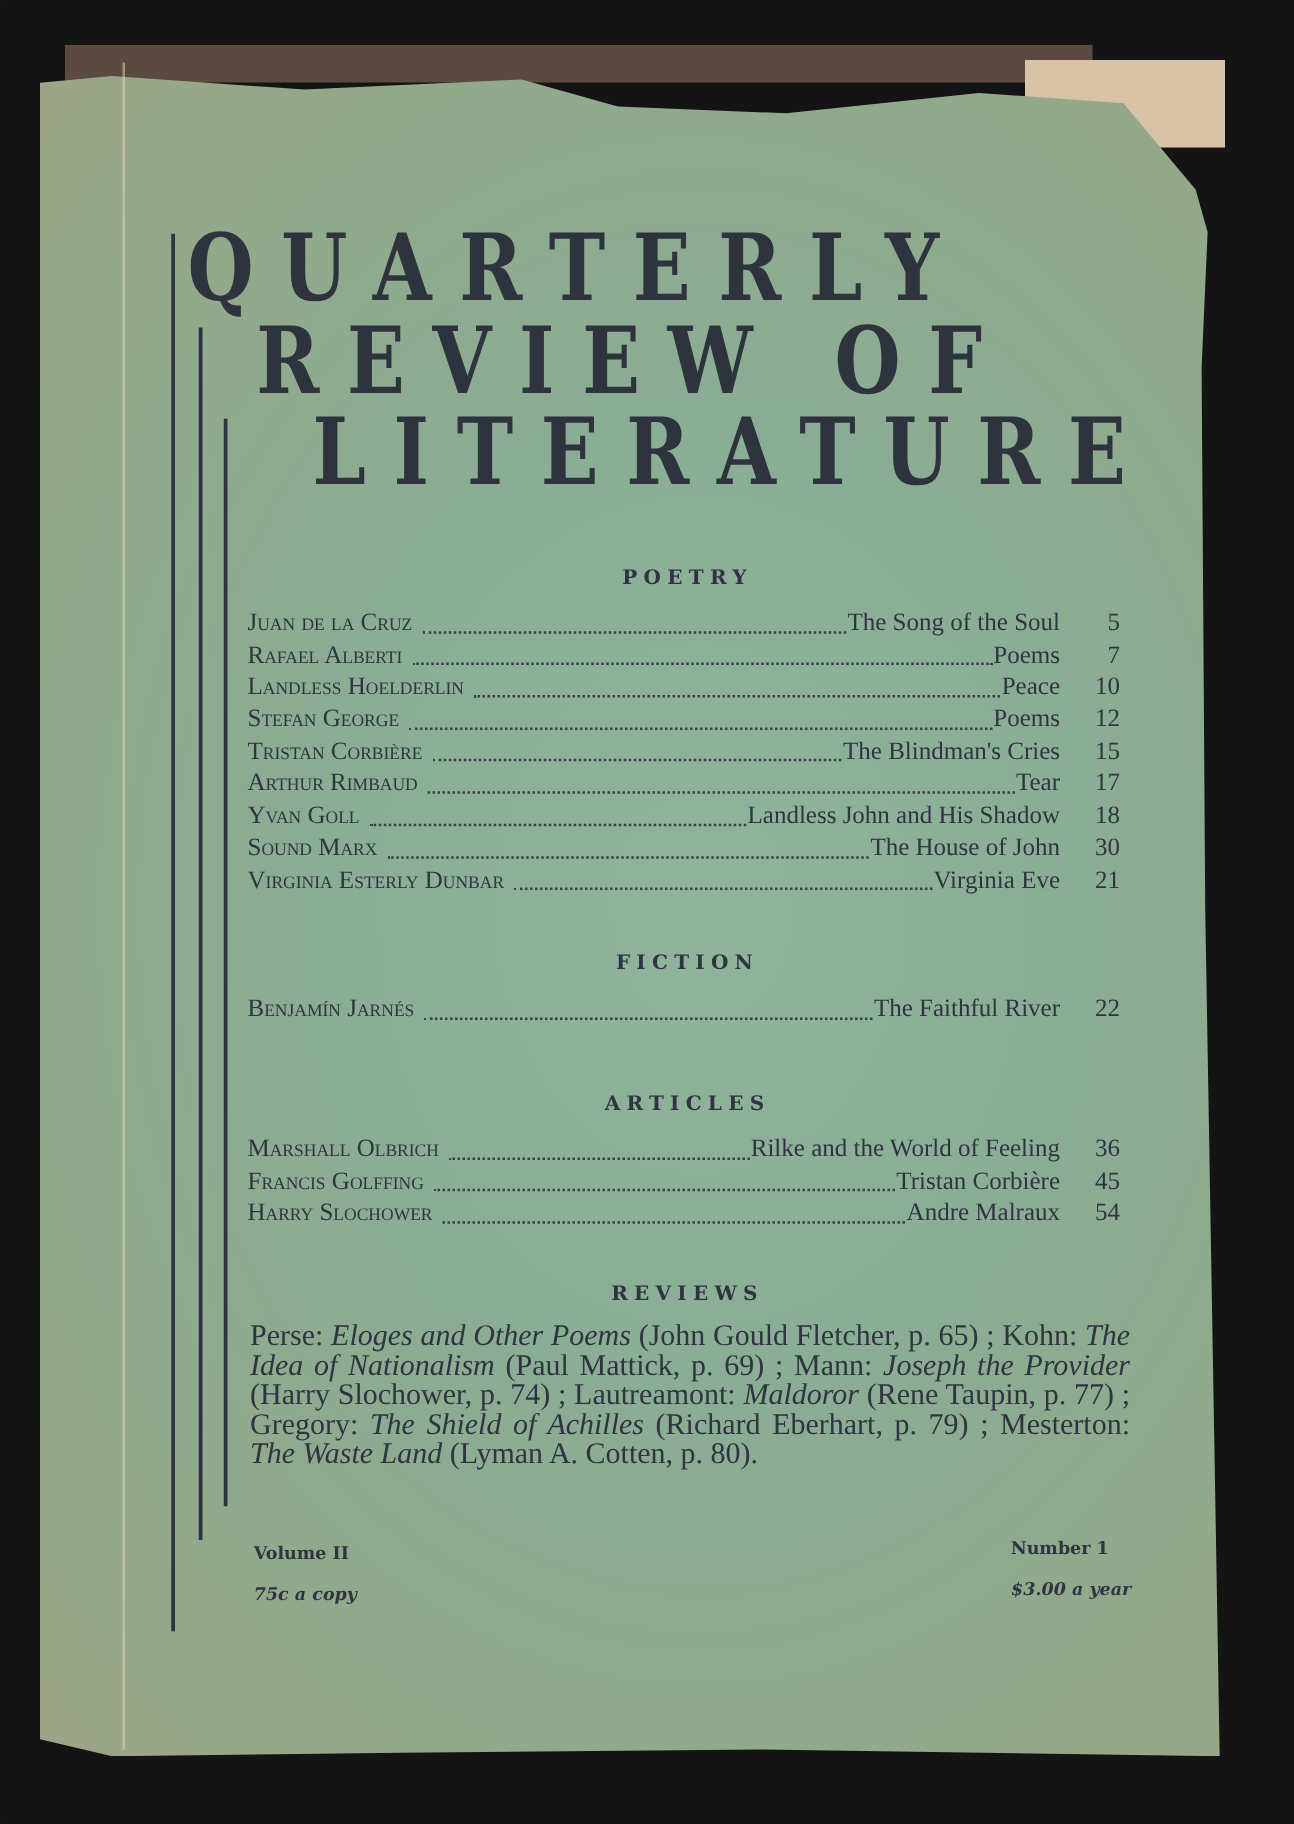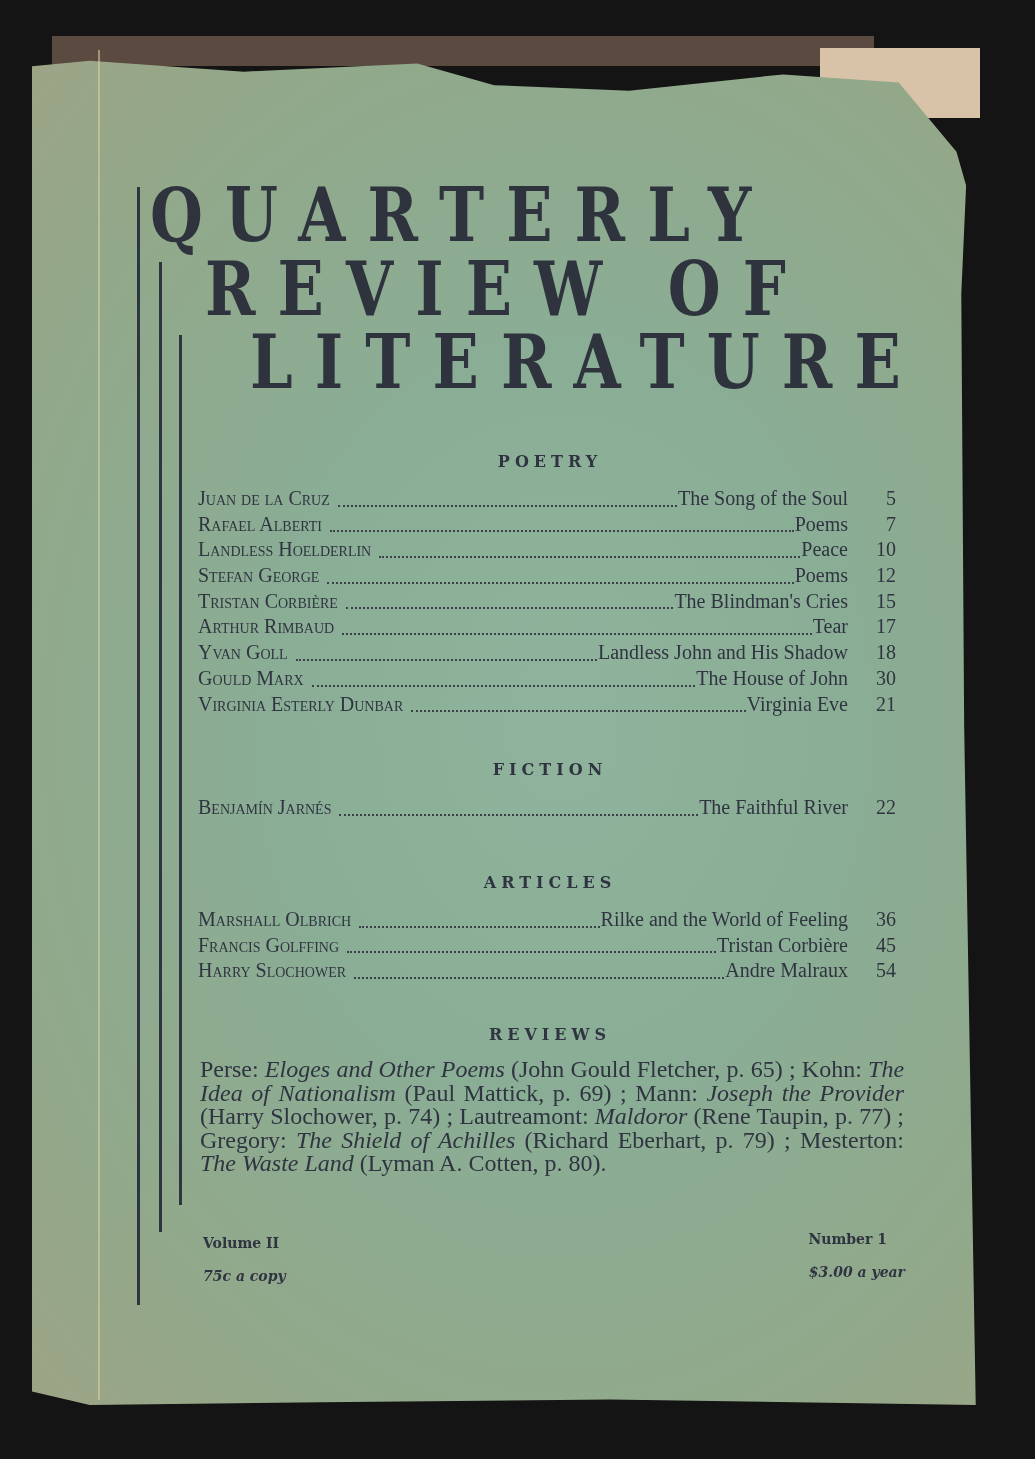--- a/index.html
+++ b/index.html
@@ -131,21 +131,21 @@
       <span class="work">Tear</span>
       <span class="page">17</span>
     </div>
     <div class="toc-row">
       <span class="author">Yvan Goll</span>
       <span class="leader"></span>
       <span class="work">Landless John and His Shadow</span>
       <span class="page">18</span>
     </div>
     <div class="toc-row">
-      <span class="author">Gould Marx</span>
+      <span class="author">Sound Marx</span>
       <span class="leader"></span>
       <span class="work">The House of John</span>
       <span class="page">30</span>
     </div>
     <div class="toc-row">
       <span class="author">Virginia Esterly Dunbar</span>
       <span class="leader"></span>
       <span class="work">Virginia Eve</span>
       <span class="page">21</span>
     </div>

